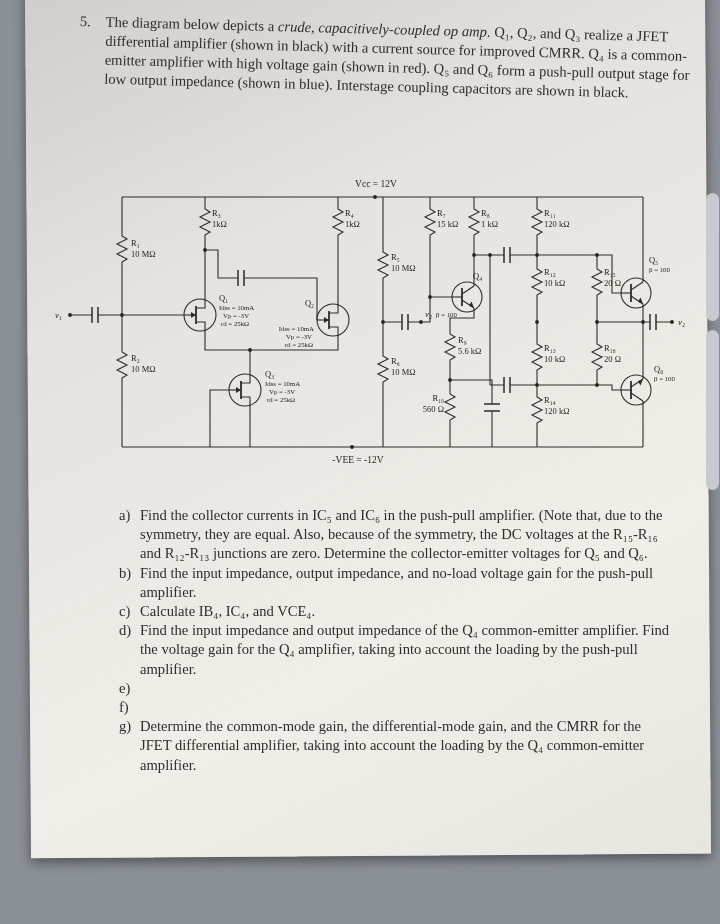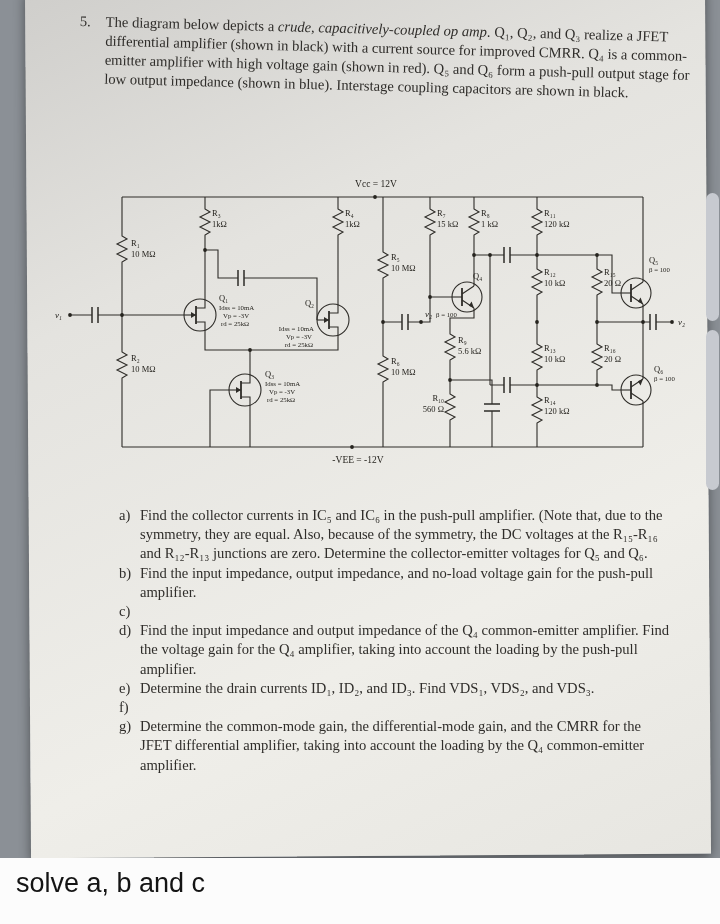--- a/index.html
+++ b/index.html
@@ -186,38 +186,35 @@
     <div class="q">
       <span class="qlabel">a)</span>
       <span>Find the collector currents in IC₅ and IC₆ in the push-pull amplifier. (Note that, due to the symmetry, they are equal. Also, because of the symmetry, the DC voltages at the R₁₅-R₁₆ and R₁₂-R₁₃ junctions are zero. Determine the collector-emitter voltages for Q₅ and Q₆.</span>
     </div>
     <div class="q">
       <span class="qlabel">b)</span>
       <span>Find the input impedance, output impedance, and no-load voltage gain for the push-pull amplifier.</span>
     </div>
     <div class="q">
       <span class="qlabel">c)</span>
+      <span>Calculate IB₄, IC₄, and VCE₄.</span>
     </div>
     <div class="q">
       <span class="qlabel">d)</span>
       <span>Find the input impedance and output impedance of the Q₄ common-emitter amplifier. Find the voltage gain for the Q₄ amplifier, taking into account the loading by the push-pull amplifier.</span>
     </div>
     <div class="q">
       <span class="qlabel">e)</span>
-      <span>Determine the drain currents ID₁, ID₂, and ID₃. Find VDS₁, VDS₂, and VDS₃.</span>
     </div>
     <div class="q">
       <span class="qlabel">f)</span>
     </div>
     <div class="q">
       <span class="qlabel">g)</span>
       <span>Determine the common-mode gain, the differential-mode gain, and the CMRR for the JFET differential amplifier, taking into account the loading by the Q₄ common-emitter amplifier.</span>
     </div>
   </div>
 
   <div class="strip s1"></div>
   <div class="strip s2"></div>
 
-  <div class="note-band">
-    <div class="note">solve a, b and c</div>
-  </div>
 
 </div>
 
 </body></html>

